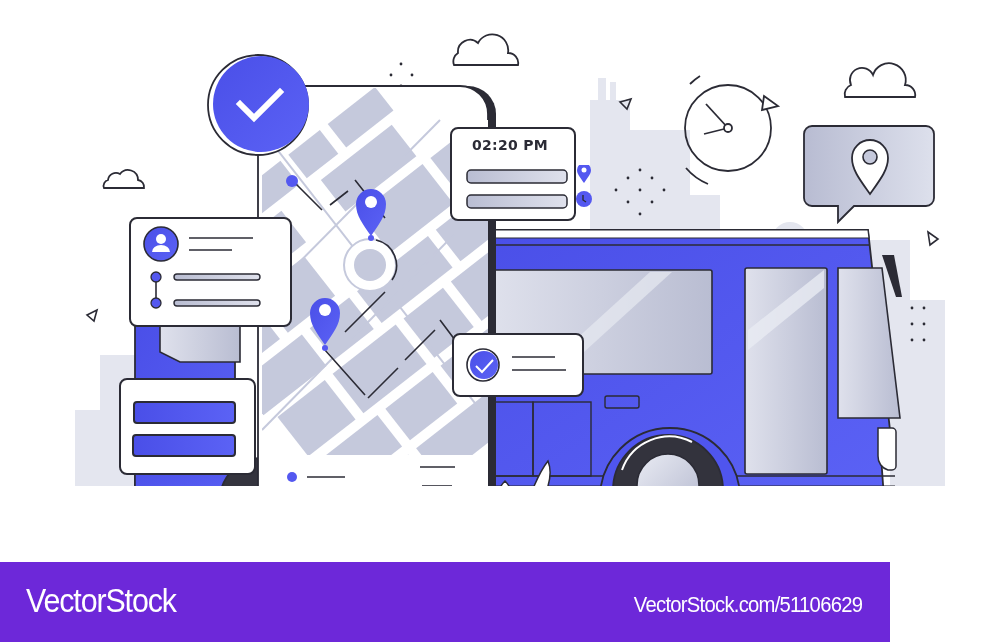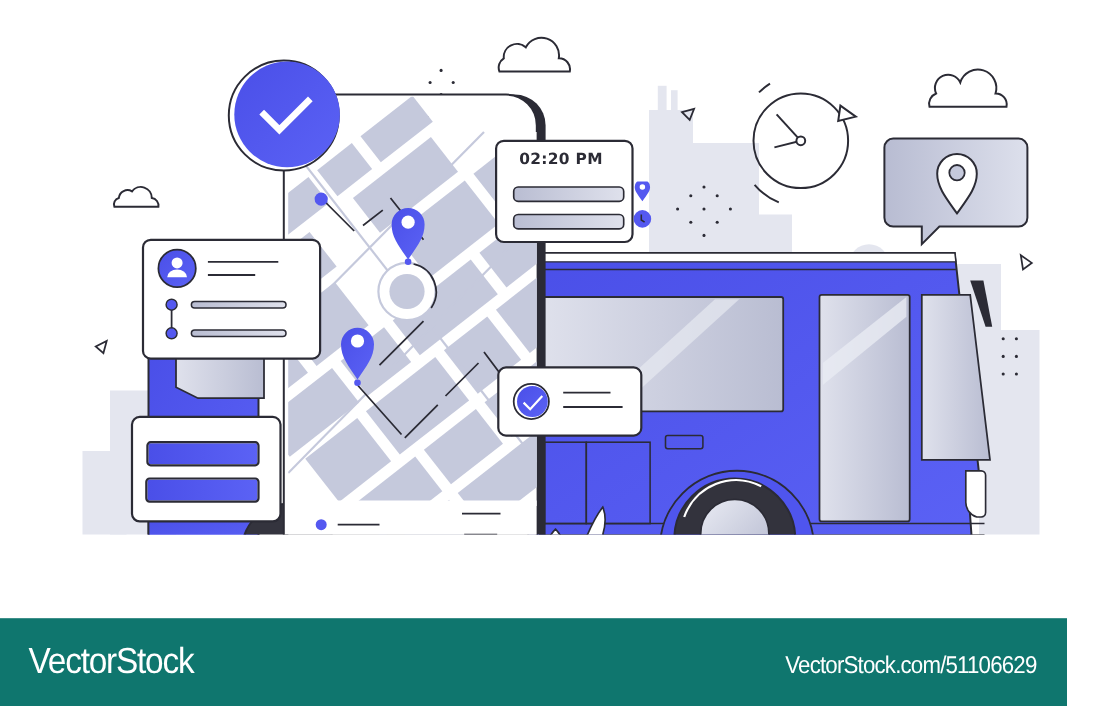--- a/index.html
+++ b/index.html
@@ -2,21 +2,21 @@
 <html><head>
 <meta charset="utf-8">
 <style>
   * { box-sizing: border-box; margin: 0; padding: 0; }
   html, body { width: 1000px; height: 642px; overflow: hidden; background: #ffffff; }
   body { position: relative; font-family: "Liberation Sans", sans-serif; }
   .scene { position: absolute; left: 0; top: 0; width: 1000px; height: 486px; background: #ffffff; overflow: hidden; }
   .scene svg { position: absolute; left: 0; top: 0; }
   .card { position: absolute; background: #ffffff; border: 2px solid #2b2b35; border-radius: 8px; }
   .time-text { position: absolute; left: 20px; top: 8px; font-family: "DejaVu Sans", sans-serif; font-weight: bold; font-size: 14px; color: #2b2b35; letter-spacing: 0.3px; }
-  .footer { position: absolute; left: 0; top: 562px; width: 970px; height: 80px; background: #0f766e; }
+  .footer { position: absolute; left: 0; top: 562px; width: 890px; height: 80px; background: #6d28d9; }
   .footer .brand { position: absolute; left: 26px; top: 20px; color: #ffffff; font-family: "Liberation Sans", sans-serif; font-size: 33px; letter-spacing: -1.2px; transform: scaleX(0.92); transform-origin: left; }
   .footer .url { position: absolute; right: 28px; top: 30px; color: #ffffff; font-family: "Liberation Sans", sans-serif; font-size: 22px; letter-spacing: -0.8px; transform: scaleX(0.92); transform-origin: right; }
 </style>
 </head>
 <body>
 
 <div class="scene">
   <svg width="1000" height="562" viewBox="0 0 1000 562">
     <defs>
       <linearGradient id="blueGrad" x1="0" y1="0" x2="1" y2="1">

